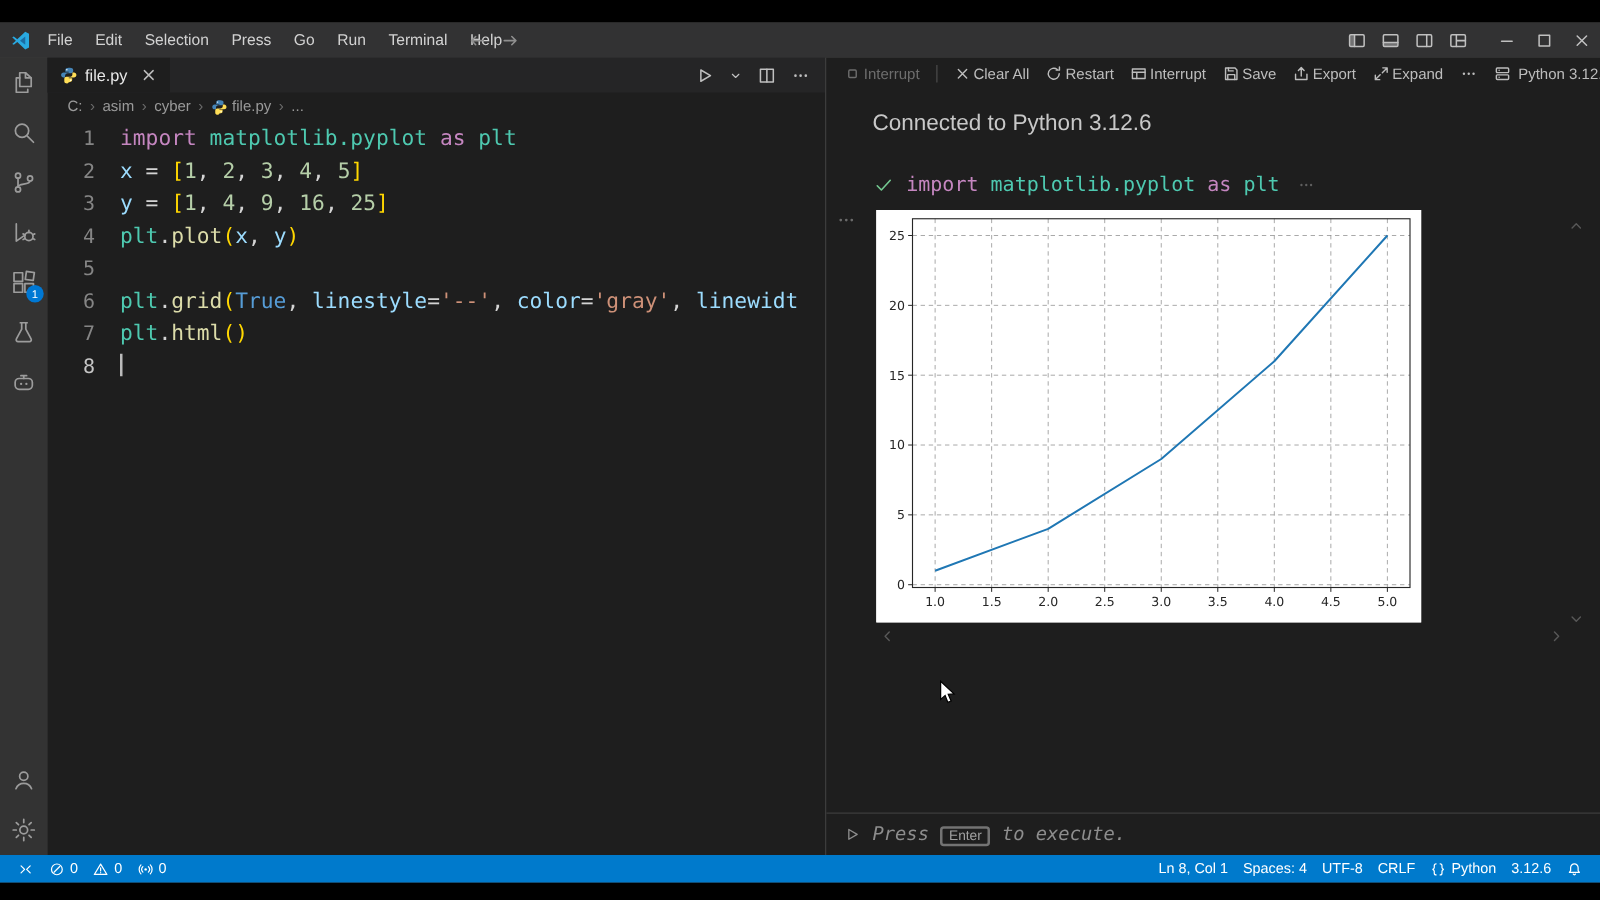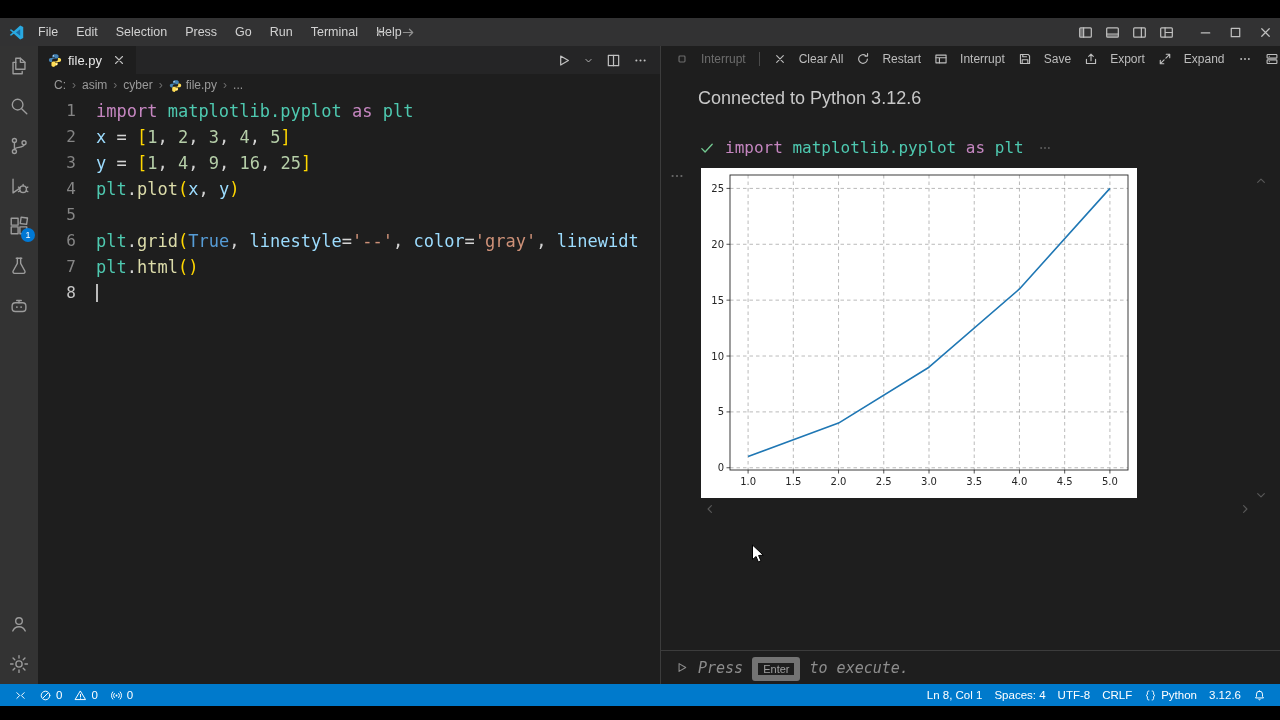--- a/index.html
+++ b/index.html
@@ -56,40 +56,40 @@
   .ln.active{color:#c6c6c6}
   .lc{white-space:pre;font-size:17px;color:#d4d4d4}
   .tk-kw{color:#c586c0}.tk-mod{color:#4ec9b0}.tk-var{color:#9cdcfe}.tk-num{color:#b5cea8}
   .tk-op{color:#d4d4d4}.tk-fn{color:#dcdcaa}.tk-br{color:#ffd700}.tk-const{color:#569cd6}
   .tk-str{color:#ce9178}
   .caret{display:inline-block;width:2px;height:18px;background:#bbbbbb;vertical-align:-3px}
 
   
   .panel{flex:1;display:flex;flex-direction:column;background:#1e1e1e;border-left:1px solid #3c3c3c;min-width:0}
   .ptoolbar{height:26px;display:flex;align-items:center;padding:0 14px;font-size:12px;color:#bdbdbd;flex:none}
-  .pt-item{display:flex;align-items:center;gap:12px;margin-right:13px;white-space:nowrap}
+  .pt-item{display:flex;align-items:center;gap:2px;margin-right:13px;white-space:nowrap}
   .pt-item .icon{width:14px;height:14px}
   .pt-item.disabled{color:#6d6d6d}
   .pt-sep{width:1px;height:14px;background:#4a4a4a;margin-right:13px}
   .pt-right{margin-left:auto;display:flex;align-items:center;gap:6px;white-space:nowrap}
   .pt-right .icon{width:14px;height:14px}
   .pcontent{flex:1;position:relative;overflow:hidden}
   .connected{position:absolute;left:37px;top:16px;font-size:18px;color:#c8c8c8}
   .cell{position:absolute;left:38px;top:66px;display:flex;align-items:center;gap:10px;font-family:"DejaVu Sans Mono",monospace;font-size:16px;white-space:pre}
   .cell .check{width:16px;height:16px;color:#73c991}
   .cell-more{width:14px;height:14px;color:#5f5f5f;margin-left:4px}
   .cell-actions{position:absolute;left:8px;top:96px;width:16px;height:16px;color:#6b6b6b}
   .figure{position:absolute;left:40px;top:96px;width:436px;height:330px;background:#ffffff}
   .sc{position:absolute;width:14px;height:14px;color:#585858}
   .sc-up{right:12px;top:102px}.sc-down{right:12px;top:416px}
   .sc-left{left:42px;top:430px}.sc-right{right:28px;top:430px}
   .mouse-cursor{position:absolute;left:90px;top:472px;width:14px;height:20px}
   .input-row{position:absolute;left:0;right:0;bottom:0;height:34px;border-top:1px solid #3c3c3c;display:flex;align-items:center;gap:10px;padding-left:14px;font-family:"DejaVu Sans Mono",monospace;font-style:italic;font-size:15px;color:#8d8d8d}
   .input-row .icon{width:13px;height:13px;color:#8d8d8d}
-  kbd{font-style:normal;font-family:"Liberation Sans",sans-serif;font-size:11px;color:#a0a0a0;border:6px solid #737373;border-radius:3px;padding:0 5px;line-height:15px}
+  kbd{font-style:normal;font-family:"Liberation Sans",sans-serif;font-size:11px;color:#a0a0a0;border:2px solid #737373;border-radius:3px;padding:0 5px;line-height:15px}
 
   
   .ticklabel{font-family:"DejaVu Sans",sans-serif;font-size:10px;fill:#262626}
 
   
   .statusbar{height:22px;background:#007acc;display:flex;align-items:center;font-size:11.5px;color:#ffffff;padding:0 8px;flex:none}
   .sb-left,.sb-right{display:flex;align-items:center}
   .sb-right{margin-left:auto}
   .sb-item{display:flex;align-items:center;gap:4px;padding:0 6px;white-space:nowrap}
   .sb-item .icon{width:13px;height:13px}

